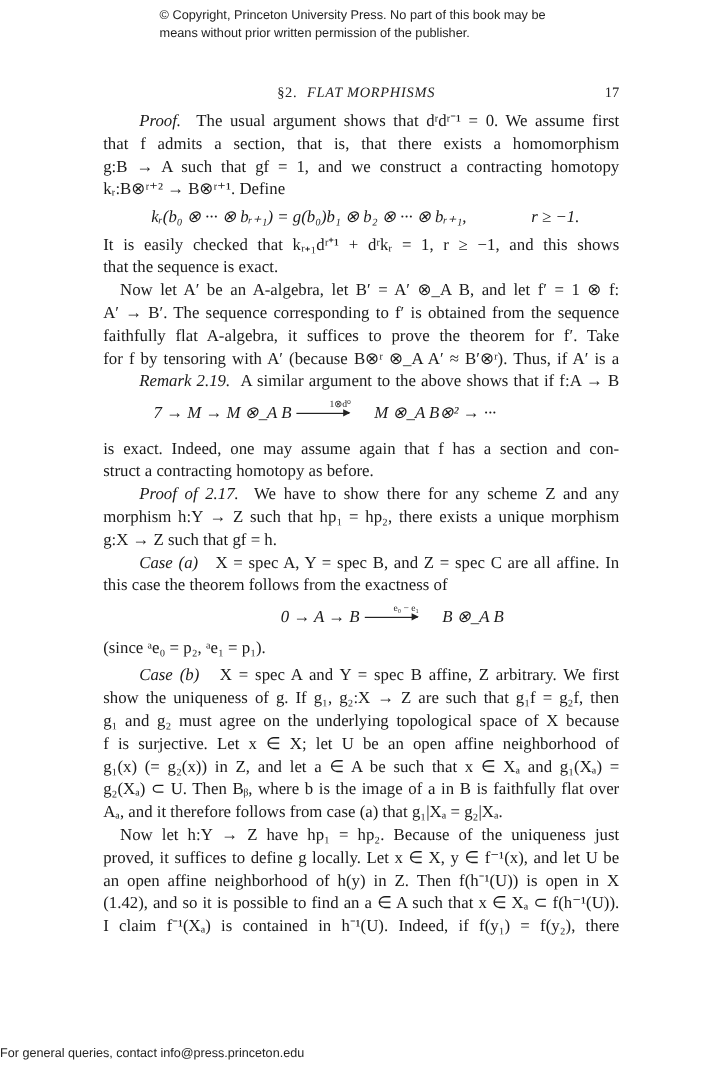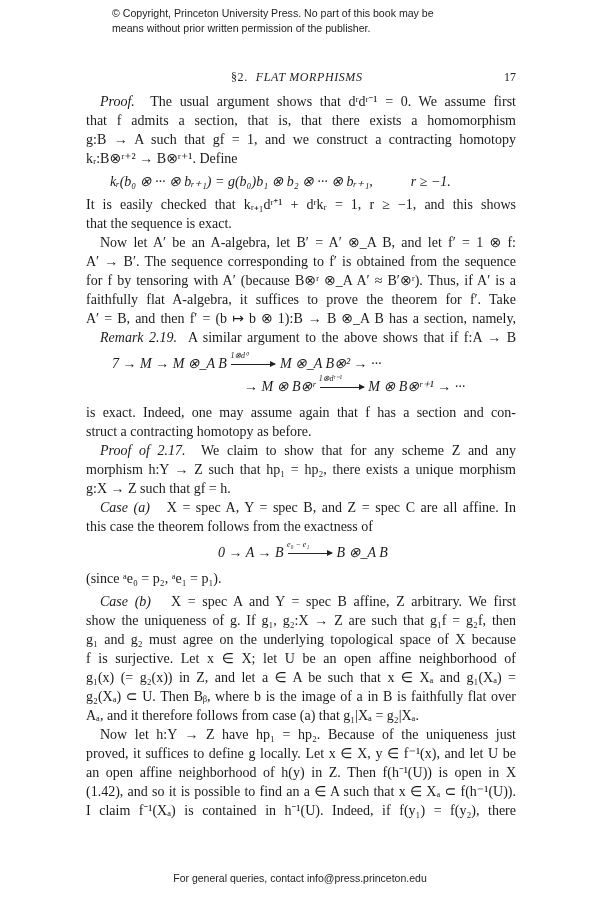--- a/index.html
+++ b/index.html
@@ -1,45 +1,45 @@
 <!DOCTYPE html>
 <html><head>
 <meta charset="utf-8">
 <style>
   html, body { margin: 0; padding: 0; background: #ffffff; }
   body { width: 600px; height: 900px; position: relative; overflow: hidden; color: #1a1a1a; }
   .copyright {
-    position: absolute; left: 112px; top: 6px; width: 360px;
+    position: absolute; left: 133px; top: 6px; width: 360px;
     font-family: "Liberation Sans", sans-serif; font-size: 10.6px; line-height: 15px; color: #222;
   }
   .copyright div { white-space: nowrap; }
   .running-head {
     position: absolute; left: 86px; top: 70px; width: 430px; height: 18px;
     font-family: "Liberation Serif", serif; font-size: 12px; color: #222;
   }
   .running-head .title { position: absolute; left: 145px; top: 0; font-style: italic; letter-spacing: 0.6px; }
   .running-head .title .sec { font-style: normal; margin-right: 8px; }
   .running-head .pageno { position: absolute; right: 0; top: 0; }
   .body {
     position: absolute; left: 86px; top: 92px; width: 430px;
     font-family: "Liberation Serif", serif; font-size: 14px; line-height: 19px; color: #1a1a1a;
   }
   .line { white-space: nowrap; height: 19px; text-align: justify; text-align-last: justify; }
   .line.last { text-align-last: left; }
   .line.indent { padding-left: 14px; }
   .display { white-space: nowrap; height: 19px; }
   .gap { height: 7px; }
   .gap-s { height: 4px; }
-  i, .it { font-style: italic; }
+  i, .it { font-style: italic; margin-left: 16px; }
   .arrow-lab { display: inline-block; position: relative; width: 46px; text-align: center; }
-  .arrow-lab .lab { position: absolute; left: 0; right: 0; top: -8px; font-size: 8px; font-style: italic; text-align: left; }
+  .arrow-lab .lab { position: absolute; left: 0; right: 0; top: -8px; font-size: 8px; text-align: right; }
   .arrow-lab .shaft { display: inline-block; width: 44px; border-top: 1px solid #222; vertical-align: middle; position: relative; }
   .arrow-lab .shaft::after { content: ""; position: absolute; right: -1px; top: -4px; border-left: 6px solid #222; border-top: 3.5px solid transparent; border-bottom: 3.5px solid transparent; }
   .footer {
-    position: absolute; left: 0; width: 600px; top: 872px; text-align: center;
+    position: absolute; left: 0; width: 600px; top: 872px; 
     font-family: "Liberation Sans", sans-serif; font-size: 10.5px; color: #222;
   }
 </style>
 </head>
 <body>
 
 <div class="copyright">
   <div>© Copyright, Princeton University Press. No part of this book may be</div>
   <div>means without prior written permission of the publisher.</div>
 </div>
@@ -56,34 +56,32 @@
   <div class="line">g:B → A such that gf = 1, and we construct a contracting homotopy</div>
   <div class="line last">kᵣ:B⊗ʳ⁺² → B⊗ʳ⁺¹. Define</div>
   <div class="gap-s"></div>
   <div class="display" style="padding-left:24px;"><i>kᵣ(b₀ ⊗ ··· ⊗ bᵣ₊₁) = g(b₀)b₁ ⊗ b₂ ⊗ ··· ⊗ bᵣ₊₁,</i><span style="display:inline-block;width:38px;"></span><i>r ≥ −1.</i></div>
   <div class="gap-s"></div>
   <div class="line">It is easily checked that kᵣ₊₁dʳ⁺¹ + dʳkᵣ = 1, r ≥ −1, and this shows</div>
   <div class="line last">that the sequence is exact.</div>
 
   <div class="line indent">Now let A′ be an A-algebra, let B′ = A′ ⊗_A B, and let f′ = 1 ⊗ f:</div>
   <div class="line">A′ → B′. The sequence corresponding to f′ is obtained from the sequence</div>
+  <div class="line">faithfully flat A-algebra, it suffices to prove the theorem for f′. Take</div>
   <div class="line">for f by tensoring with A′ (because B⊗ʳ ⊗_A A′ ≈ B′⊗ʳ). Thus, if A′ is a</div>
-  <div class="line">faithfully flat A-algebra, it suffices to prove the theorem for f′. Take</div>
-  <div class="line">A′ = B, and then f′ = (b ↦ b ⊗ 1):B → B ⊗_A B has a section, namely,</div>
 
   <div class="line indent"><i>Remark 2.19.</i>&nbsp;&nbsp;<span>A similar argument to the above shows that if f:A → B</span></div>
   <div class="gap"></div>
   <div class="display" style="padding-left:26px;"><i>7 → M → M ⊗_A B</i> <span class="arrow-lab"><span class="lab">1⊗d⁰</span><span class="shaft"></span></span> <i>M ⊗_A B⊗² → ···</i></div>
   <div class="gap-s"></div>
-  <div class="display" style="padding-left:158px;"><i>→ M ⊗ B⊗ʳ</i> <span class="arrow-lab"><span class="lab">1⊗dʳ⁻¹</span><span class="shaft"></span></span> <i>M ⊗ B⊗ʳ⁺¹ → ···</i></div>
   <div class="gap"></div>
   <div class="line">is exact. Indeed, one may assume again that f has a section and con-</div>
   <div class="line last">struct a contracting homotopy as before.</div>
 
-  <div class="line indent"><i>Proof of 2.17.</i>&nbsp;&nbsp;<span>We claim to show that for any scheme Z and any</span></div>
+  <div class="line indent"><i>Proof of 2.17.</i>&nbsp;&nbsp;<span>We have to show there for any scheme Z and any</span></div>
   <div class="line">morphism h:Y → Z such that hp₁ = hp₂, there exists a unique morphism</div>
   <div class="line last">g:X → Z such that gf = h.</div>
 
   <div class="line indent"><i>Case (a)</i>&nbsp;&nbsp;&nbsp;<span>X = spec A, Y = spec B, and Z = spec C are all affine. In</span></div>
   <div class="line last">this case the theorem follows from the exactness of</div>
   <div class="gap"></div>
   <div class="display" style="padding-left:132px;"><i>0 → A → B</i> <span class="arrow-lab"><span class="lab">e₀ − e₁</span><span class="shaft"></span></span> <i>B ⊗_A B</i></div>
   <div class="gap"></div>
   <div class="line last">(since ᵃe₀ = p₂, ᵃe₁ = p₁).</div>
   <div class="gap-s"></div>

